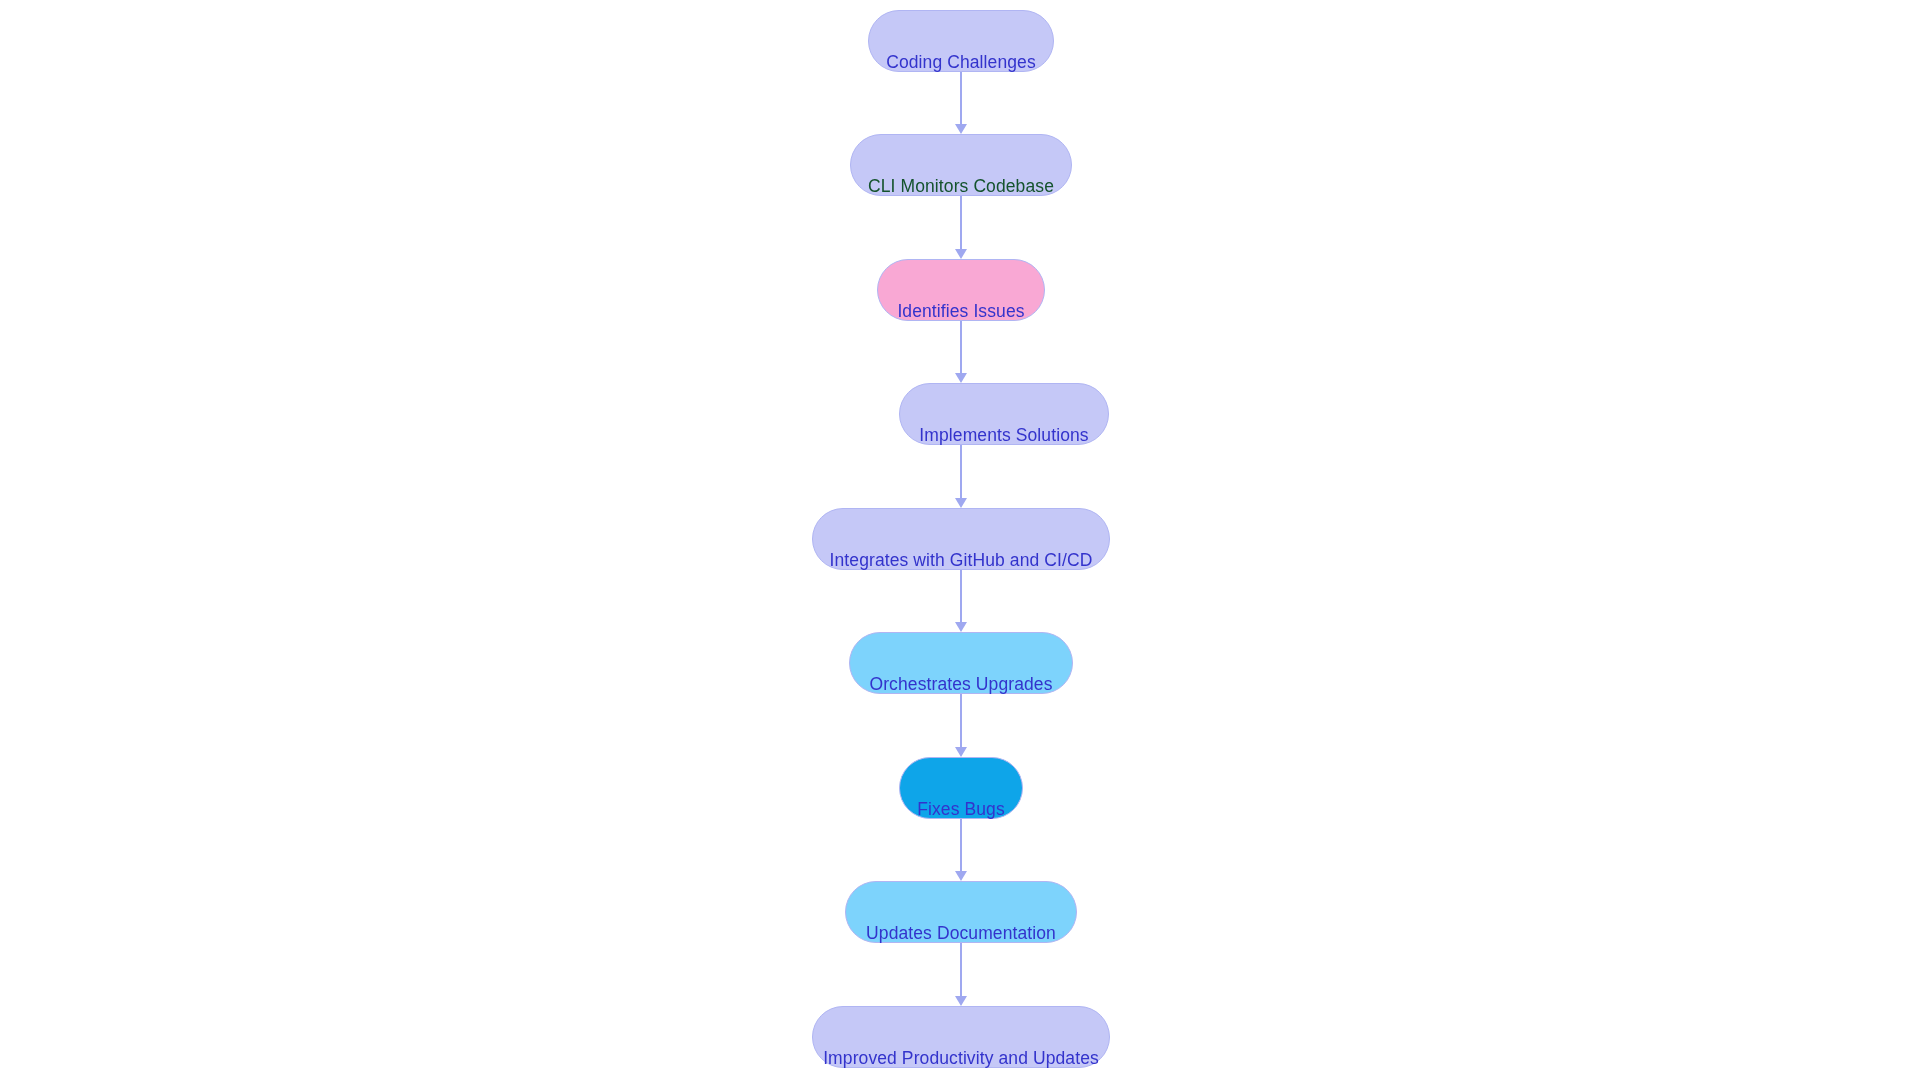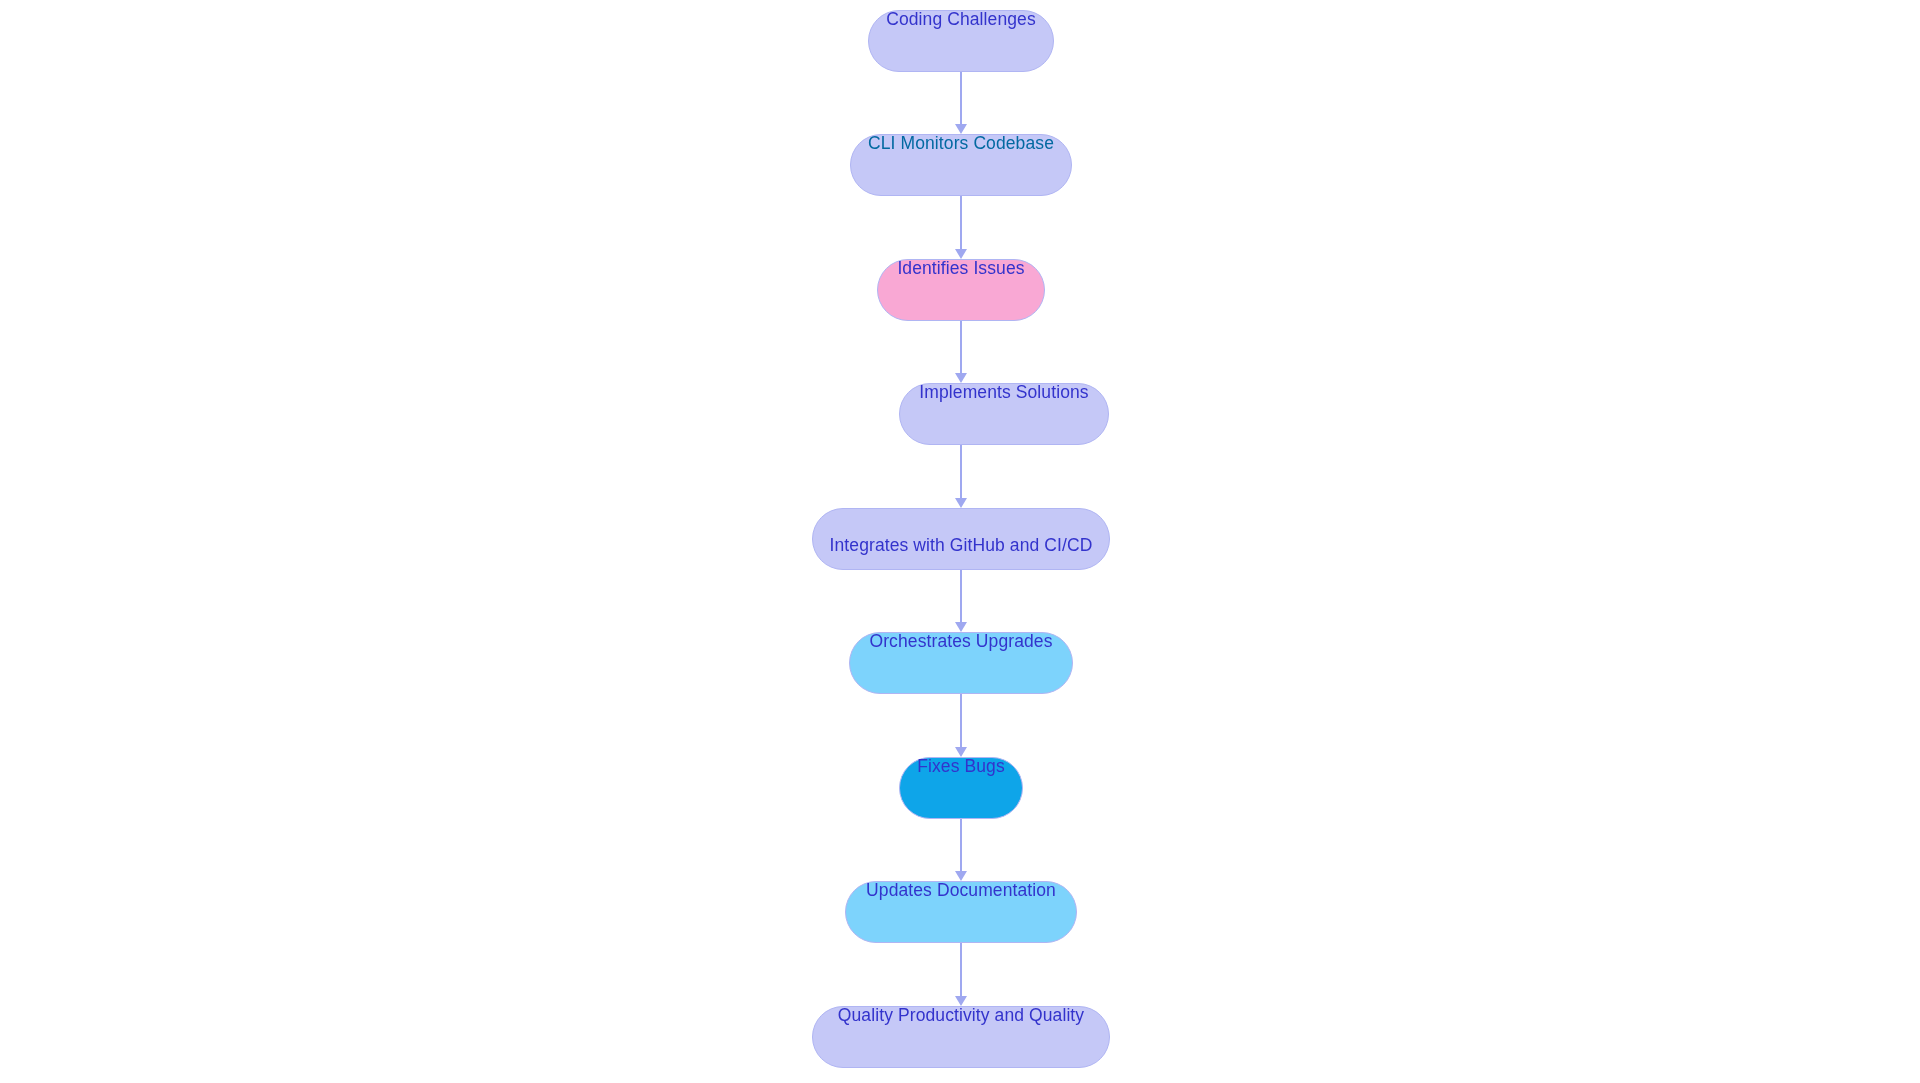--- a/index.html
+++ b/index.html
@@ -22,21 +22,21 @@
   }
 
   .flow-node {
     position: absolute;
     box-sizing: border-box;
     height: 62px;
     border-radius: 31px;
     background: #c5c8f7;
     border: 1.6px solid #b0b5f3;
     display: flex;
-    align-items: flex-start;
+    align-items: flex-end;
     justify-content: center;
     transform: translateX(-50%);
   }
 
   .flow-node-label {
     color: #3333cc;
     font-family: "Liberation Sans", sans-serif;
     font-size: 17.5px;
     font-weight: 400;
     letter-spacing: 0.1px;
@@ -112,37 +112,37 @@
           <polygon points="6,53 18,53 12,63" fill="#9fa8f0"></polygon>
         </svg>
       </div>
     </div>
 
   <div id="node-layer">
       <div class="flow-node" style="left: 961px; top: 10px; width: 186px; background: rgb(197, 200, 247); border-color: rgb(176, 181, 243);">
         <span class="flow-node-label" style="color: rgb(51, 51, 204);">Coding Challenges</span>
       </div>
       <div class="flow-node" style="left: 961px; top: 134px; width: 222px; background: rgb(197, 200, 247); border-color: rgb(176, 181, 243);">
-        <span class="flow-node-label" style="color: #0369a1;">CLI Monitors Codebase</span>
+        <span class="flow-node-label" style="color: #14532d;">CLI Monitors Codebase</span>
       </div>
       <div class="flow-node" style="left: 961px; top: 259px; width: 168px; background: #f9a8d4; border-color: rgb(176, 181, 243);">
         <span class="flow-node-label" style="color: rgb(51, 51, 204);">Identifies Issues</span>
       </div>
       <div class="flow-node" style="left: 1004px; top: 383px; width: 210px; background: rgb(197, 200, 247); border-color: rgb(176, 181, 243);">
         <span class="flow-node-label" style="color: rgb(51, 51, 204);">Implements Solutions</span>
       </div>
       <div class="flow-node" style="left: 961px; top: 508px; width: 298px; background: rgb(197, 200, 247); border-color: rgb(176, 181, 243);">
         <span class="flow-node-label" style="color: rgb(51, 51, 204); margin-top: 28px;">Integrates with GitHub and CI/CD</span>
       </div>
       <div class="flow-node" style="left: 961px; top: 632px; width: 224px; background: #7dd3fc; border-color: rgb(176, 181, 243);">
         <span class="flow-node-label" style="color: rgb(51, 51, 204);">Orchestrates Upgrades</span>
       </div>
       <div class="flow-node" style="left: 961px; top: 757px; width: 124px; background: #0ea5e9; border-color: rgb(176, 181, 243);">
         <span class="flow-node-label" style="color: rgb(51, 51, 204);">Fixes Bugs</span>
       </div>
       <div class="flow-node" style="left: 961px; top: 881px; width: 232px; background: #7dd3fc; border-color: rgb(176, 181, 243);">
         <span class="flow-node-label" style="color: rgb(51, 51, 204);">Updates Documentation</span>
       </div>
       <div class="flow-node" style="left: 961px; top: 1006px; width: 298px; background: rgb(197, 200, 247); border-color: rgb(176, 181, 243);">
-        <span class="flow-node-label" style="color: rgb(51, 51, 204);">Quality Productivity and Quality</span>
+        <span class="flow-node-label" style="color: rgb(51, 51, 204);">Improved Productivity and Updates</span>
       </div>
     </div>
 </div>
 
 </body></html>

